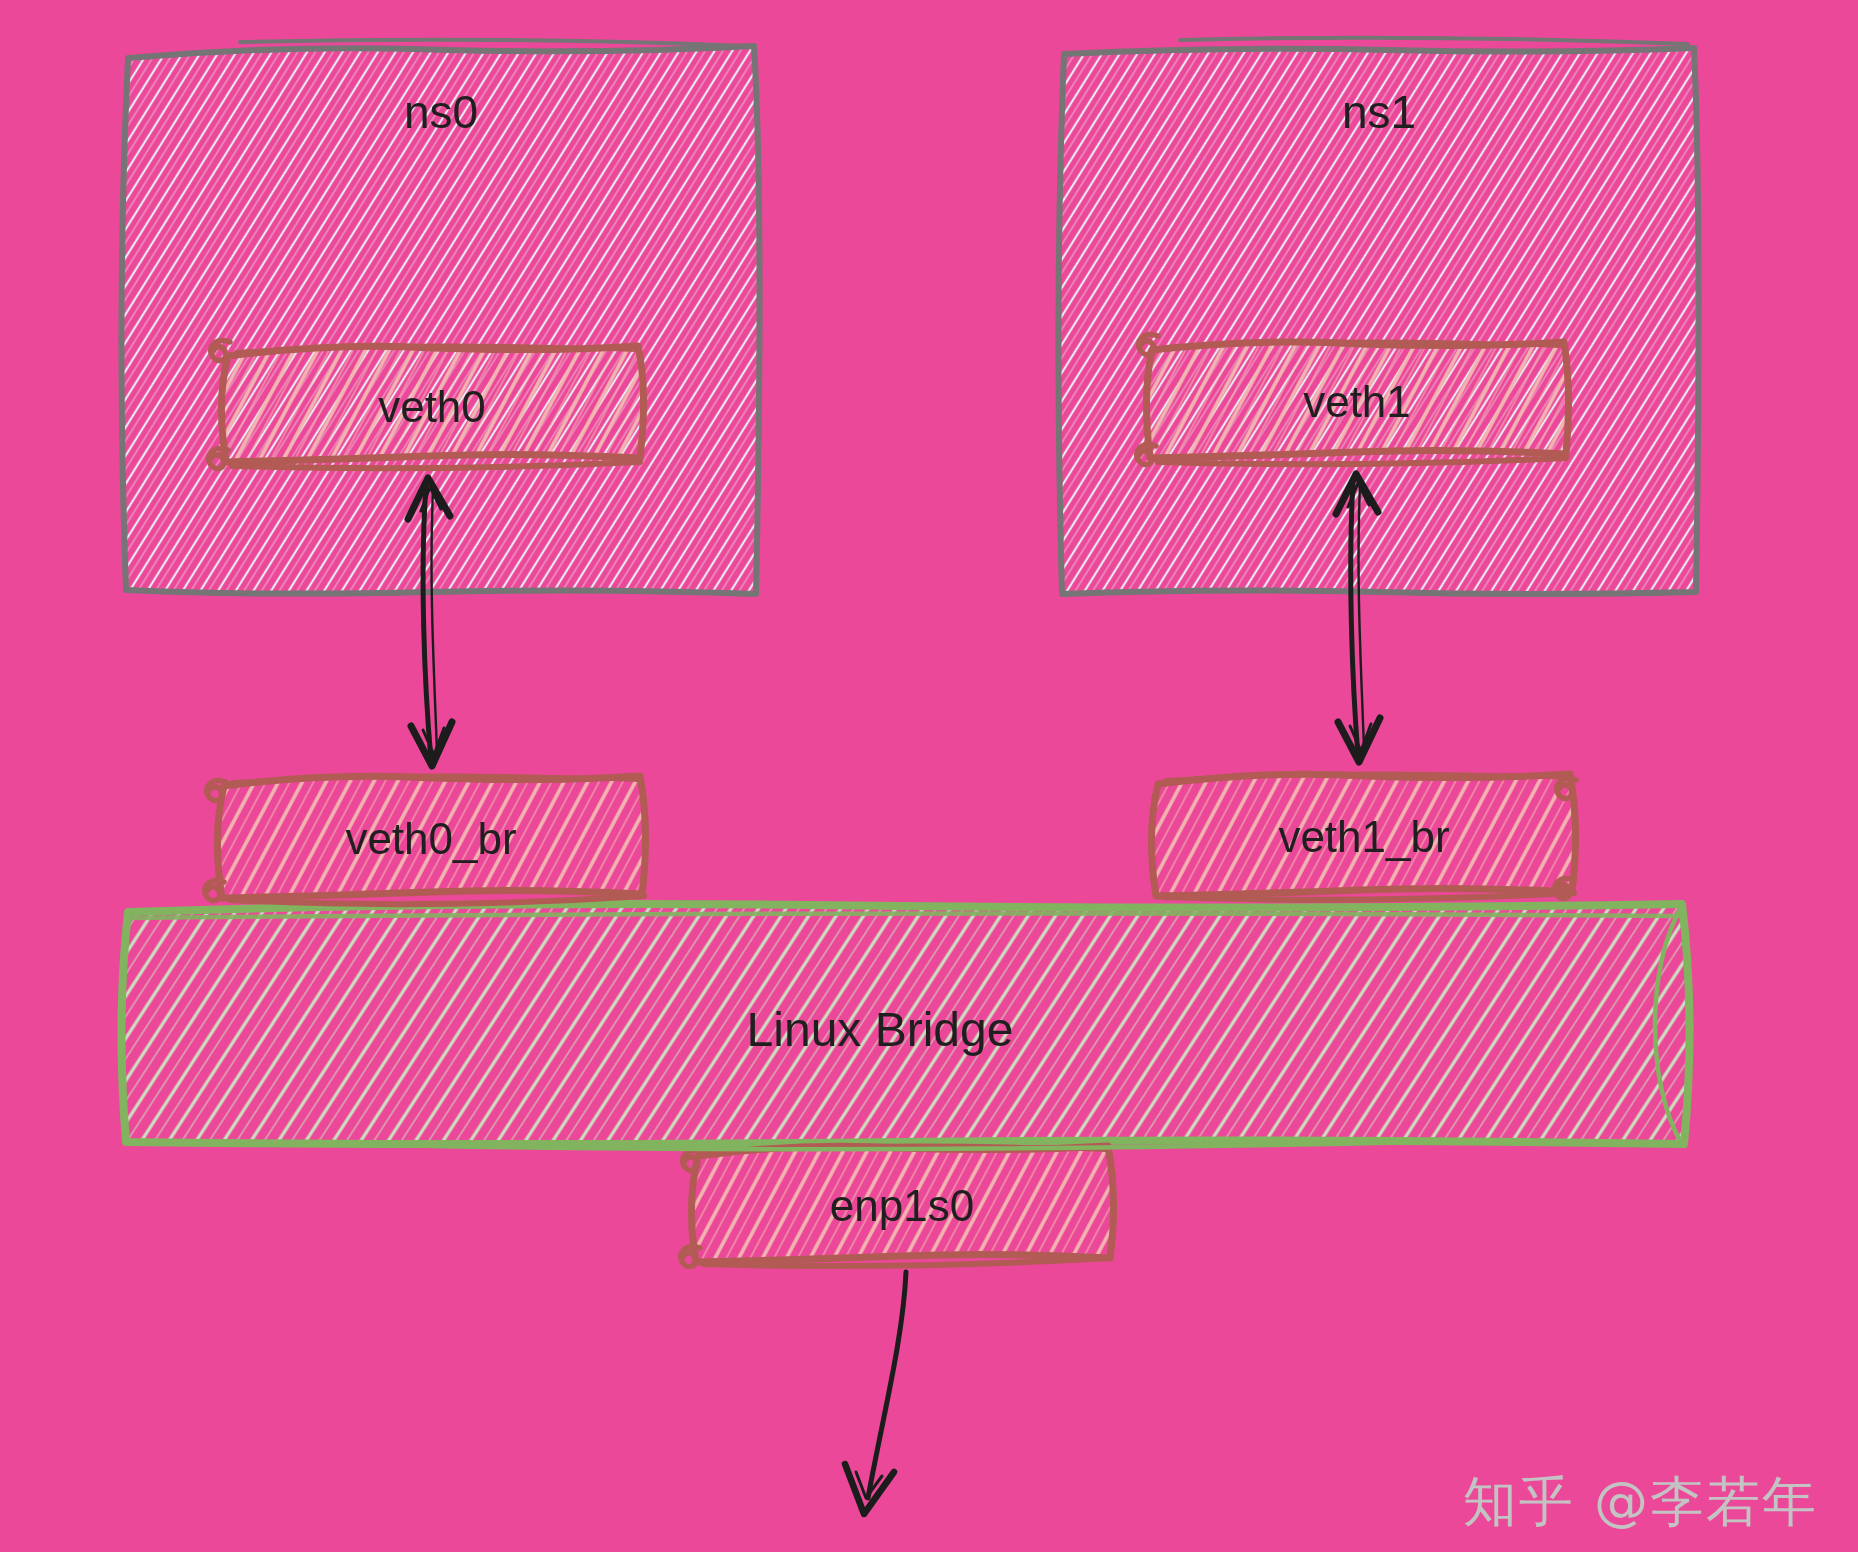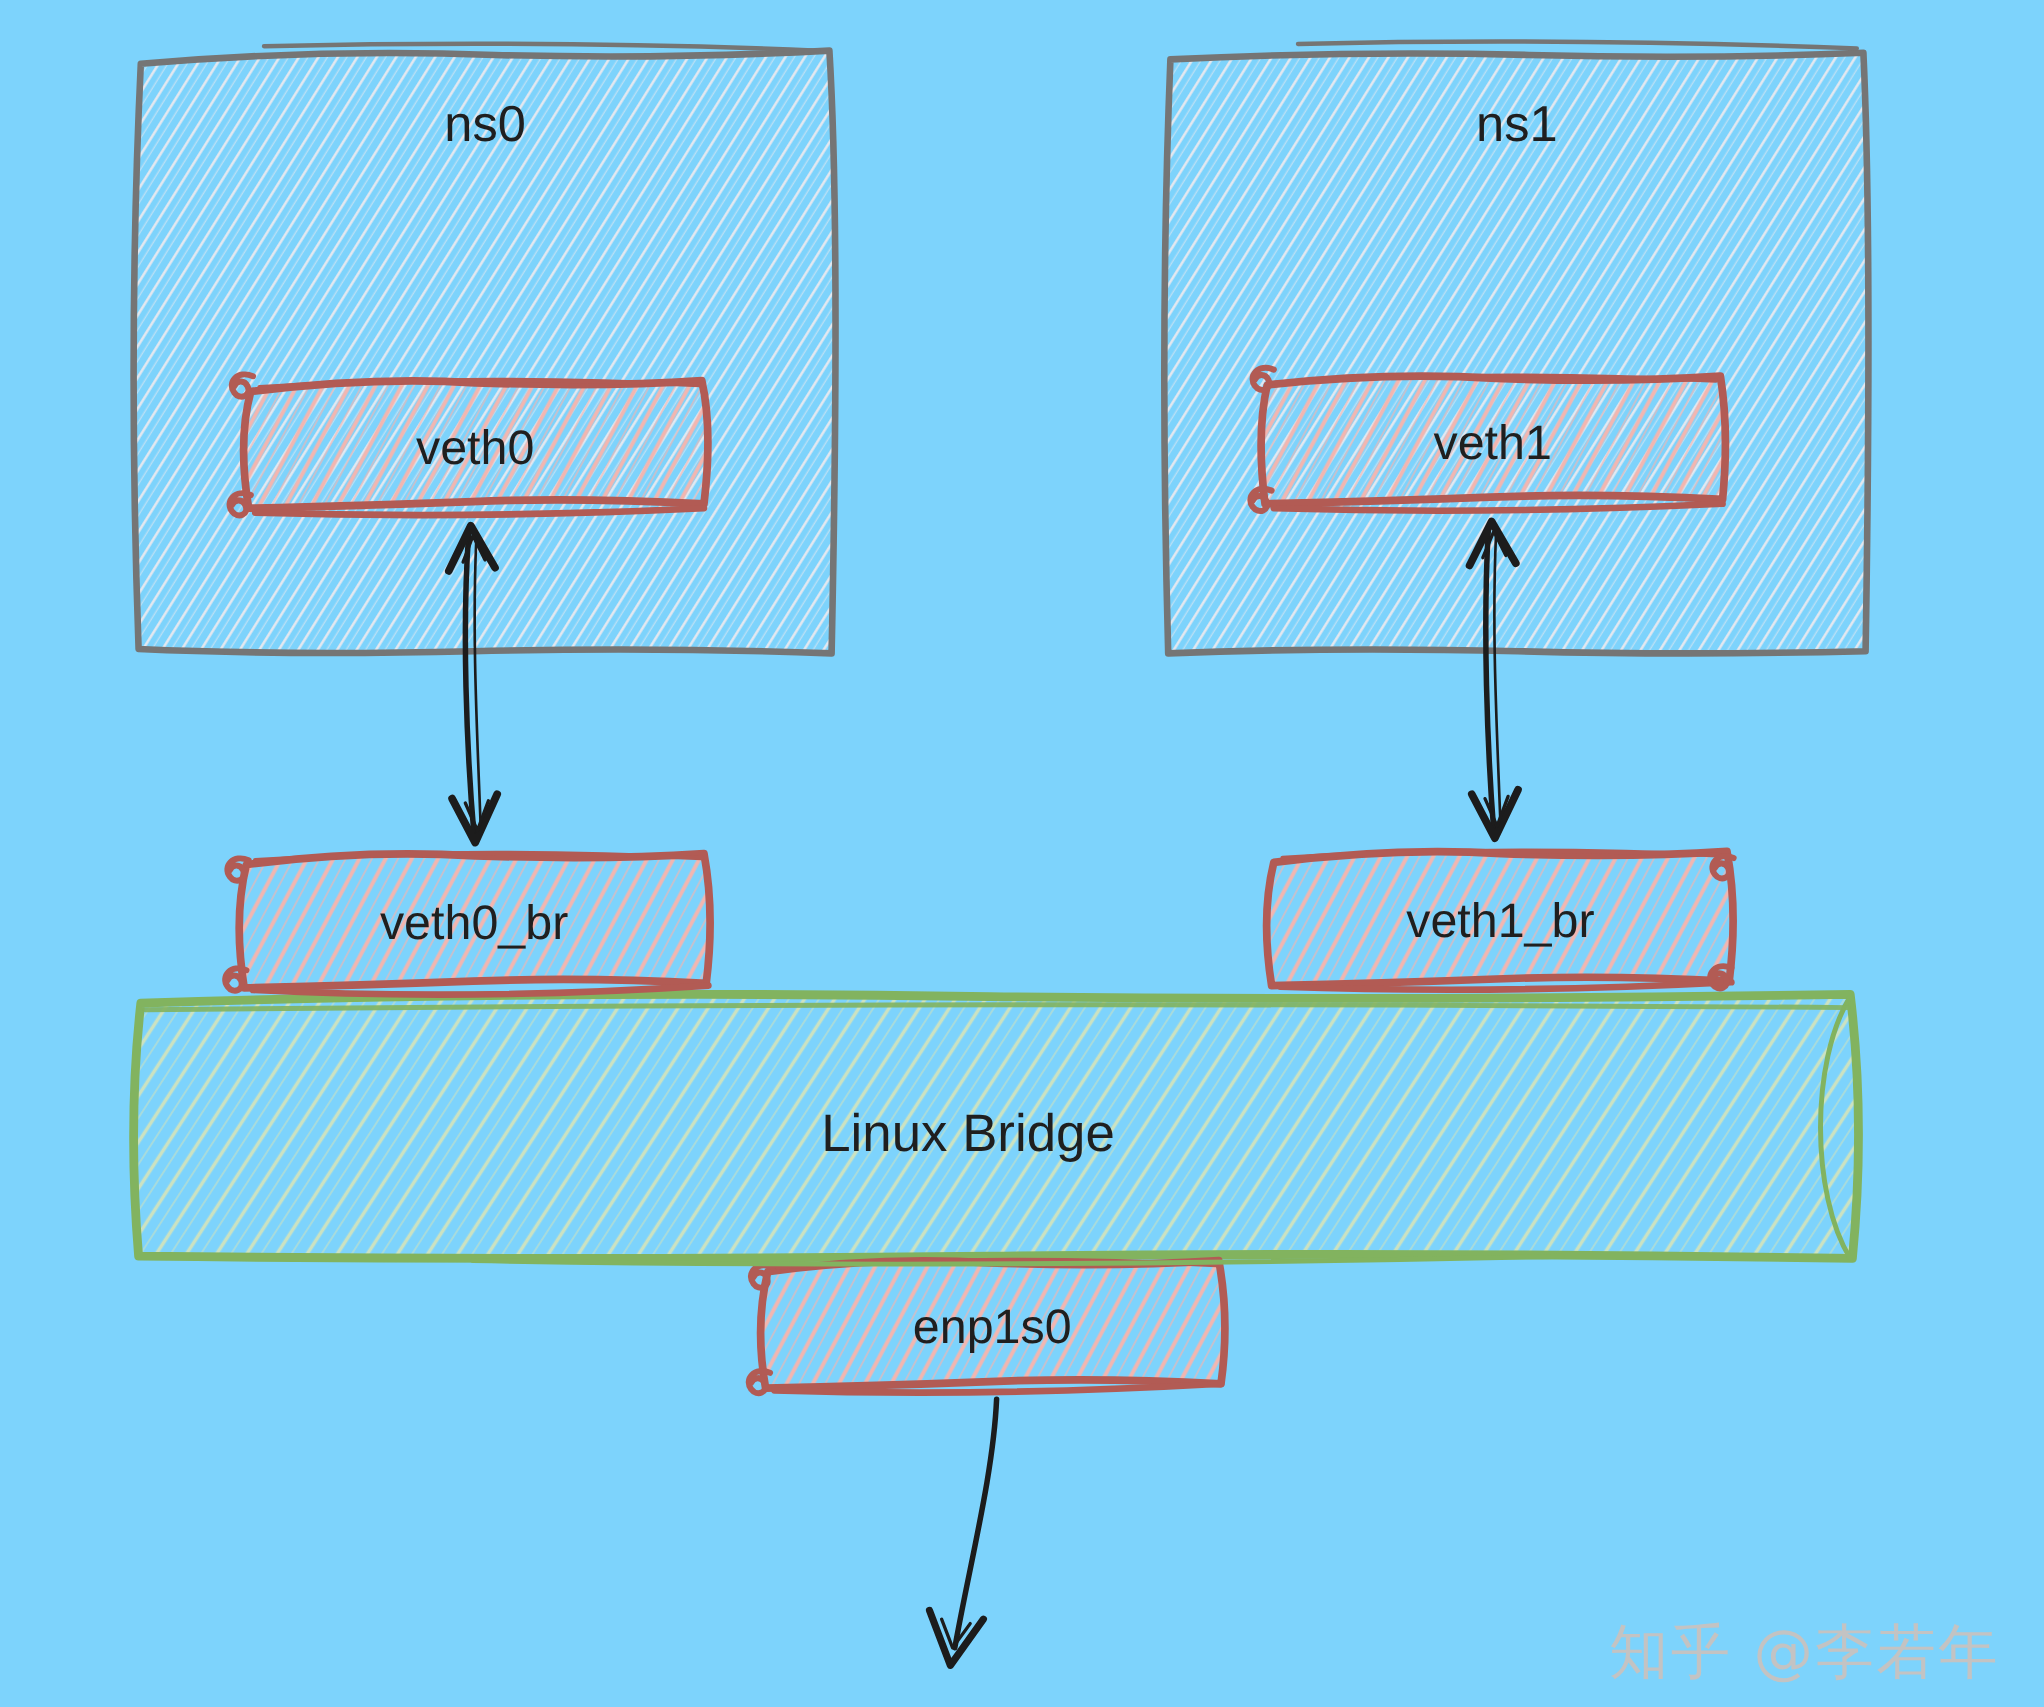--- a/index.html
+++ b/index.html
@@ -1,16 +1,16 @@
 <!DOCTYPE html>
 <html style="--ns_stroke: #757575; --ns_hatch: #e9e9ef; --iface_stroke: #b25b54; --iface_hatch: #f2b6b0; --bridge_stroke: #82b35f; --bridge_hatch: #cbe2c1; --arrow_color: #1c1c1c; --label_color: #1f1f1f; --watermark_color: #c3c3c3;"><head>
 <meta charset="utf-8">
 <style>
   html,body{margin:0;padding:0;background:#ffffff;}
-  .stage{position:relative;width:1858px;height:1552px;background:#7dd3fc;overflow:hidden;}
+  .stage{position:relative;width:1858px;height:1552px;background:#ec4899;overflow:hidden;}
   svg{display:block;}
   .ns-box{fill:url(#hatch-gray);stroke:var(--ns_stroke,#757575);stroke-width:6;stroke-linecap:round;stroke-linejoin:round;}
   .ns-extra{fill:none;stroke:var(--ns_stroke,#757575);stroke-width:4;stroke-linecap:round;}
   .iface-box{fill:url(#hatch-pink);stroke:var(--iface_stroke,#b25b54);stroke-width:7;stroke-linecap:round;stroke-linejoin:round;}
   .iface-extra{fill:none;stroke:var(--iface_stroke,#b25b54);stroke-width:4;stroke-linecap:round;}
   .iface-heavy{fill:none;stroke:var(--iface_stroke,#b25b54);stroke-width:6;stroke-linecap:round;}
   .curl{fill:none;stroke:var(--iface_stroke,#b25b54);stroke-width:5.5;stroke-linecap:round;}
   .bridge-box{fill:url(#hatch-green);stroke:var(--bridge_stroke,#82b35f);stroke-width:8;stroke-linecap:round;stroke-linejoin:round;}
   .bridge-extra{fill:none;stroke:var(--bridge_stroke,#82b35f);stroke-width:4.5;stroke-linecap:round;}
   .arrow-line{fill:none;stroke:var(--arrow_color,#1c1c1c);stroke-linecap:round;stroke-linejoin:round;}

